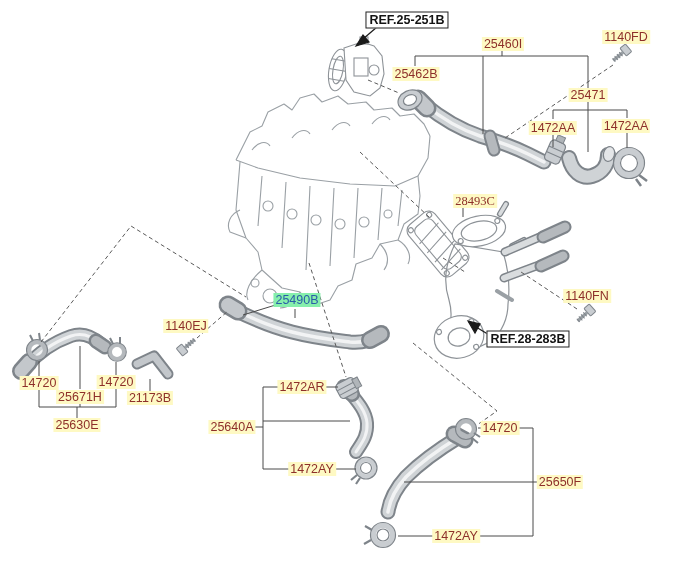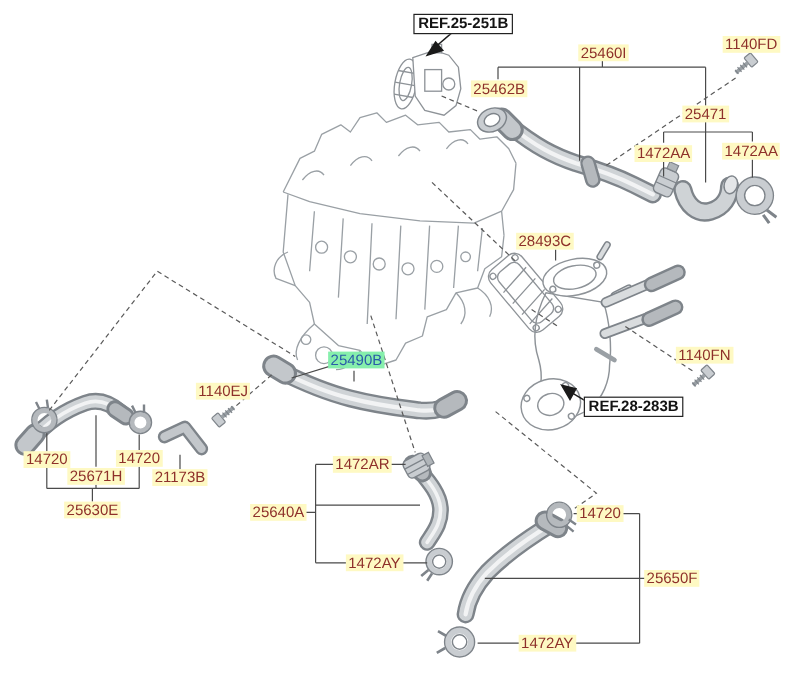--- a/index.html
+++ b/index.html
@@ -250,28 +250,28 @@
   <g stroke="#1a1a1a" stroke-width="1.2" fill="#1a1a1a">
     <path fill="none" d="M377,27 L363,39"></path>
     <polygon points="356,46 363,35 369,42"></polygon>
     <path fill="none" d="M491,336 L476,327"></path>
     <polygon points="468,321 480,324 475,333"></polygon>
   </g>
 </svg>
 
 
 <div id="callouts">
-      <div class="callout ref" style="left: 386px; top: 20px;">REF.25-251B</div>
+      <div class="callout ref" style="left: 407px; top: 20px;">REF.25-251B</div>
       <div class="callout part" style="left: 503px; top: 44px;">25460I</div>
       <div class="callout part" style="left: 626px; top: 37px;">1140FD</div>
       <div class="callout part" style="left: 416px; top: 74px;">25462B</div>
       <div class="callout part" style="left: 588px; top: 95px;">25471</div>
       <div class="callout part" style="left: 553px; top: 128px;">1472AA</div>
       <div class="callout part" style="left: 626px; top: 126px;">1472AA</div>
-      <div class="callout part" style="left: 454px; top: 201px;">28493C</div>
+      <div class="callout part" style="left: 475px; top: 201px; font-family: Liberation Serif, serif;">28493C</div>
       <div class="callout part" style="left: 587px; top: 296px;">1140FN</div>
       <div class="callout ref" style="left: 528px; top: 339px;">REF.28-283B</div>
       <div class="callout part" style="left: 186px; top: 326px; text-align: right;">1140EJ</div>
       <div class="callout selected" style="left: 297px; top: 300px;">25490B</div>
       <div class="callout part" style="left: 39px; top: 383px;">14720</div>
       <div class="callout part" style="left: 116px; top: 382px;">14720</div>
       <div class="callout part" style="left: 80px; top: 397px;">25671H</div>
       <div class="callout part" style="left: 150px; top: 398px;">21173B</div>
       <div class="callout part" style="left: 77px; top: 425px;">25630E</div>
       <div class="callout part" style="left: 232px; top: 427px;">25640A</div>

